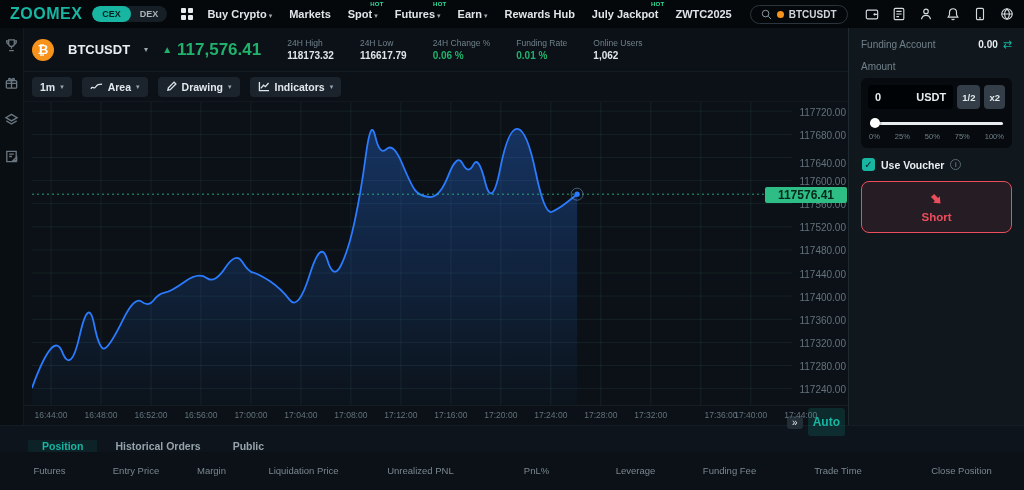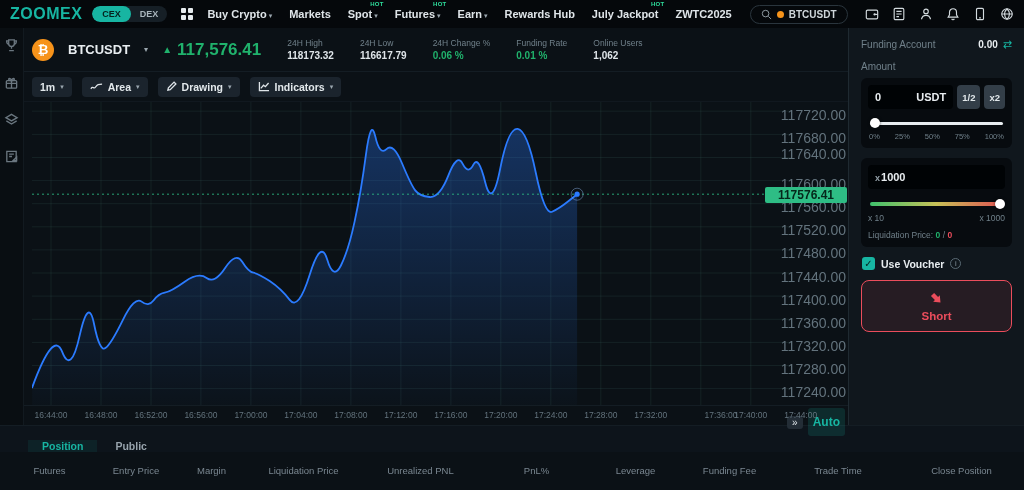--- a/index.html
+++ b/index.html
@@ -55,21 +55,21 @@
   .toolbar{height:30px;display:flex;align-items:center;gap:10px;padding:0 8px;border-bottom:1px solid #11181f;}
   .tool-btn{display:flex;align-items:center;gap:5px;background:#1b242d;border-radius:4px;padding:4px 8px;font-size:10.5px;font-weight:700;color:#e2e8eb;cursor:pointer;}
   .tool-btn .caret{font-size:7px;color:#9aa6ae;}
   .tool-btn svg{stroke:#dfe5e9;fill:none;stroke-width:1.4;}
 
   
   .chart-area{position:relative;height:303px;}
   .chart-area svg.plot{position:absolute;left:8px;top:0;}
   .gl{stroke:rgba(62,100,96,0.20);stroke-width:1;}
   .price-scale{position:absolute;left:768px;top:0;width:56px;height:303px;}
-  .tick-y{position:absolute;right:2px;font-size:14px;color:#63737d;}
+  .tick-y{position:absolute;right:2px;font-size:10px;color:#63737d;}
   .price-badge{position:absolute;right:1px;background:var(--badge);color:#05281b;font-size:12px;font-weight:800;padding:1px 13px;border-radius:2px;}
   .time-axis{position:relative;height:20px;border-top:1px solid #141d24;}
   .tick-x{position:absolute;top:4px;width:48px;text-align:center;font-size:8.5px;color:#63737d;}
   .ta-right{position:absolute;right:3px;top:2px;display:flex;gap:5px;align-items:center;}
   .ff-btn{background:#232d36;color:#dfe5e9;border-radius:3px;font-size:10px;padding:1px 5px;cursor:pointer;}
   .auto-btn{background:rgba(23,181,162,.16);color:var(--teal);border-radius:3px;font-size:12px;font-weight:700;padding:7px 5px;cursor:pointer;}
 
   
   .funding-row{display:flex;align-items:center;font-size:10px;color:var(--muted);margin-bottom:10px;}
   .funding-row .val{margin-left:auto;color:#e8edf0;font-weight:700;}
@@ -300,21 +300,21 @@
           <div class="tick-y" style="top: 282.09px;">117240.00</div>
           <div class="tick-y" style="top: 258.978px;">117280.00</div>
           <div class="tick-y" style="top: 235.866px;">117320.00</div>
           <div class="tick-y" style="top: 212.754px;">117360.00</div>
           <div class="tick-y" style="top: 189.642px; margin-left: 30px;">117400.00</div>
           <div class="tick-y" style="top: 166.53px;">117440.00</div>
           <div class="tick-y" style="top: 143.418px;">117480.00</div>
           <div class="tick-y" style="top: 120.305px;">117520.00</div>
           <div class="tick-y" style="top: 97.1934px;">117560.00</div>
           <div class="tick-y" style="top: 74.0812px;">117600.00</div>
-          <div class="tick-y" style="top: 44px;">117640.00</div>
+          <div class="tick-y" style="top: 56px;">117640.00</div>
           <div class="tick-y" style="top: 27.857px;">117680.00</div>
           <div class="tick-y" style="top: 4.74485px;">117720.00</div>
           <div class="price-badge" style="top: 85.2116px;">117576.41</div>
         </div>
     </div>
     <div class="time-axis" id="time-axis">
       <div class="ta-right">
         <span class="ff-btn">»</span>
         <span class="auto-btn">Auto</span>
       </div>
@@ -360,59 +360,41 @@
       </div>
       <div class="pct-row">
         <span>0%</span>
         <span>25%</span>
         <span>50%</span>
         <span>75%</span>
         <span>100%</span>
       </div>
     </div>
 
-    <div class="lev-box">
-      <div class="lev-input">
-        <span class="x">x</span><span>1000</span>
-      </div>
-      <div class="slider lev-slider">
-        <div class="track"></div>
-        <div class="handle" style="right:-2px;"></div>
-      </div>
-      <div class="lev-ticks">
-        <span>x 10</span>
-        <span>x 1000</span>
-      </div>
-      <div class="liq">
-        <span>Liquidation Price:</span>
-        <span class="g">0</span>
-        <span>/</span>
-        <span class="r">0</span>
-      </div>
-    </div>
 
     <div class="voucher">
       <span class="chk">✓</span>
       <span class="lbl">Use Voucher</span>
       <span class="info-i">i</span>
     </div>
 
     <div class="ls-row">
       <div class="ls-btn short-btn">
         <svg width="15" height="15" viewBox="0 0 16 16">
             <path d="M8 2 13 8h-2.6v6H5.6V8H3z" fill="#eb4d5c" transform="rotate(135 8 8)"></path>
           </svg>
         <span>Short</span>
       </div>
     </div>
   </div>
 </div>
 
 <div class="tabbar">
   <div class="tab active">Position</div>
+  <div class="tab">Historical Orders</div>
   <div class="tab">Public</div>
 </div>
 <div class="thead">
   <div class="th" style="width:99px">Futures</div>
   <div class="th" style="width:74px">Entry Price</div>
   <div class="th" style="width:77px">Margin</div>
   <div class="th" style="width:107px">Liquidation Price</div>
   <div class="th" style="width:127px">Unrealized PNL</div>
   <div class="th" style="width:105px">PnL%</div>
   <div class="th" style="width:93px">Leverage</div>

